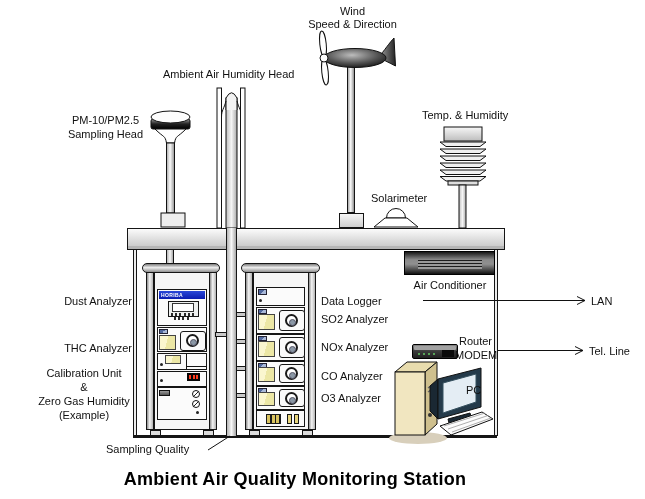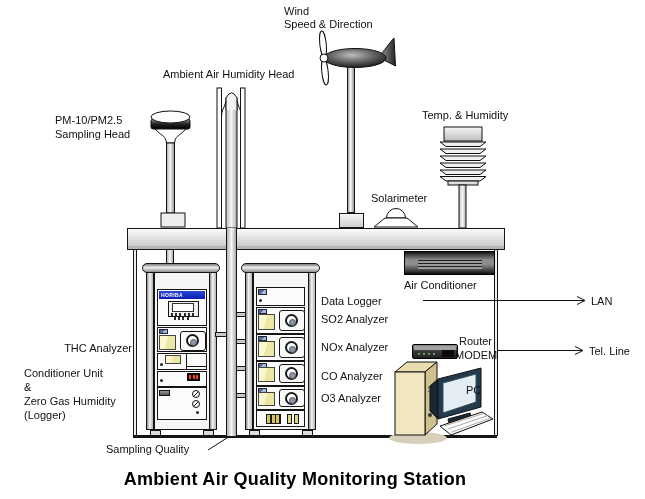--- a/index.html
+++ b/index.html
@@ -1,20 +1,20 @@
 <!DOCTYPE html>
 <html><head>
 <meta charset="utf-8">
 <style>
   *{box-sizing:border-box;margin:0;padding:0}
   body{background:#fff}
   .canvas{position:relative;width:645px;height:499px;background:#fff;overflow:hidden;
           font-family:"Liberation Sans",sans-serif;color:#111}
   .lbl{position:absolute;font-size:11px;line-height:13px;color:#111;white-space:nowrap;z-index:8}
-  .center{}
+  .center{text-align:center}
   .right{text-align:right}
   .title{position:absolute;left:0;top:469px;width:590px;text-align:center;
          font-size:18px;font-weight:bold;color:#000;letter-spacing:.3px;z-index:8}
   .platform{position:absolute;left:127px;top:228px;width:378px;height:22px;z-index:1;
             background:linear-gradient(180deg,#fbfbfb,#dcdcdc 55%,#c4c4c4);border:1px solid #151515;
             box-shadow:inset 0 -3px 0 #b5b5b5}
   .wall{position:absolute;width:4px;background:#ececec;border-left:1px solid #151515;border-right:1px solid #151515;z-index:1}
   .floor{position:absolute;left:133px;top:435px;width:364px;height:3px;background:#151515;z-index:2}
   .ac{position:absolute;left:404px;top:251px;width:91px;height:24px;z-index:2;border:1px solid #000;
       background:linear-gradient(180deg,#161616,#8a8a8a 35%,#909090 55%,#4c4c4c 80%,#101010)}
@@ -281,26 +281,27 @@
   </div>
   <div class="lbl" style="left:163px;top:68px">Ambient Air Humidity Head</div>
   <div class="lbl center" style="left:55px;top:113px;width:101px;line-height:14px">
     <div>PM-10/PM2.5</div>
     <div>Sampling Head</div>
   </div>
   <div class="lbl" style="left:422px;top:109px">Temp. &amp; Humidity</div>
   <div class="lbl" style="left:371px;top:192px">Solarimeter</div>
   <div class="lbl center" style="left:404px;top:279px;width:92px">Air Conditioner</div>
 
+  <div class="lbl right" style="left:20px;top:295px;width:112px">Dust Analyzer</div>
   <div class="lbl right" style="left:20px;top:342px;width:112px">THC Analyzer</div>
   <div class="lbl center" style="left:24px;top:366px;width:120px;line-height:14px">
-    <div>Conditioner Unit</div>
+    <div>Calibration Unit</div>
     <div>&amp;</div>
     <div>Zero Gas Humidity</div>
-    <div>(Logger)</div>
+    <div>(Example)</div>
   </div>
 
   <div class="lbl" style="left:321px;top:295px">Data Logger</div>
   <div class="lbl" style="left:321px;top:313px">SO2 Analyzer</div>
   <div class="lbl" style="left:321px;top:341px">NOx Analyzer</div>
   <div class="lbl" style="left:321px;top:370px">CO Analyzer</div>
   <div class="lbl" style="left:321px;top:392px">O3 Analyzer</div>
 
   <div class="lbl" style="left:459px;top:335px">Router</div>
   <div class="lbl" style="left:455px;top:349px">MODEM</div>

